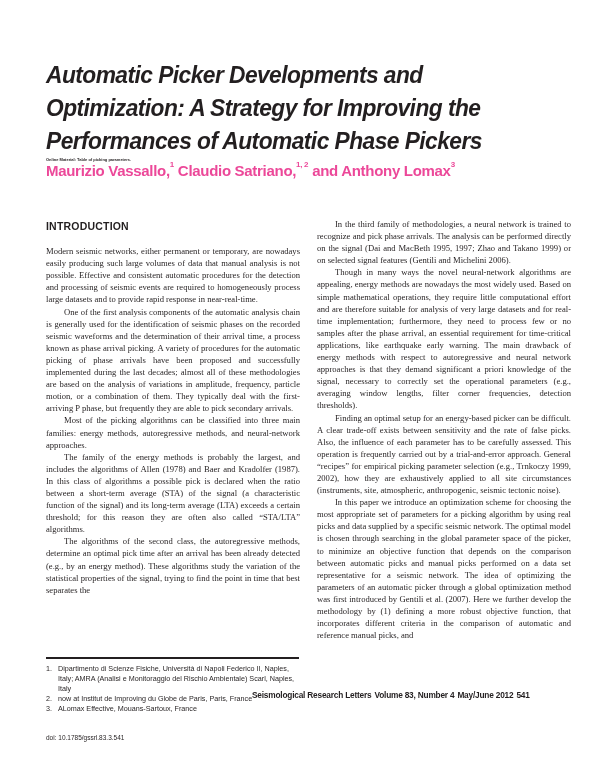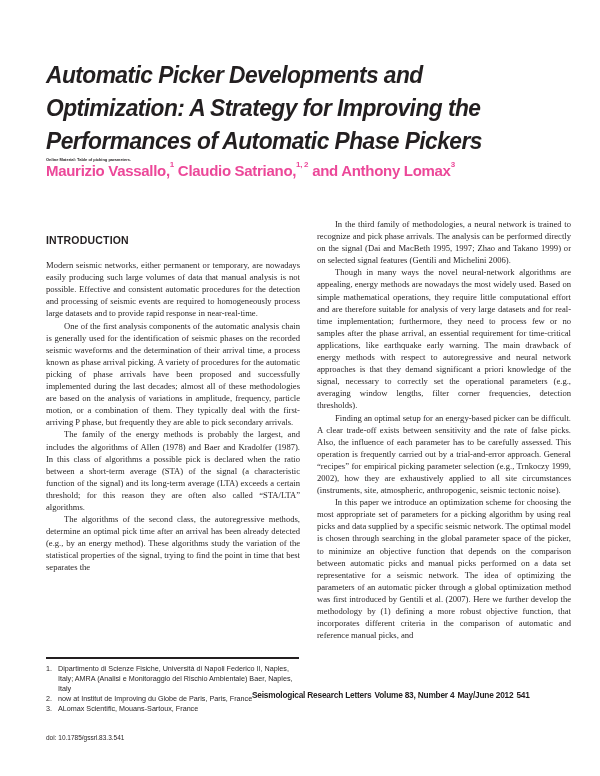--- a/index.html
+++ b/index.html
@@ -14,21 +14,21 @@
     position: absolute; left: 46px; top: 157px;
     font-family: "Liberation Sans", sans-serif; font-size: 4px; font-weight: bold; color: #231f20;
   }
   .authors {
     position: absolute; left: 46px; top: 162px;
     font-family: "Liberation Sans", sans-serif; font-weight: bold; font-size: 15px; color: #ec4899;
     letter-spacing: -0.3px;
   }
   .authors sup { font-size: 8px; vertical-align: top; position: relative; top: -2px; }
   .col {
-    position: absolute; top: 232px; width: 254px;
+    position: absolute; top: 218px; width: 254px;
     font-family: "Liberation Serif", serif; font-size: 8.6px; line-height: 12.1px;
     text-align: justify; color: #231f20;
   }
   .col.left { left: 46px; }
   .col.right { left: 317px; top: 218px; }
   .section-heading {
     font-family: "Liberation Sans", sans-serif; font-weight: bold; font-size: 10.5px;
     letter-spacing: 0.2px; margin: 2px 0 13px 0; display: block;
   }
   .para { margin: 0; text-indent: 18px; }
@@ -68,45 +68,46 @@
 <div class="authors">
   <span>Maurizio Vassallo,</span><sup>1</sup>
   <span>Claudio Satriano,</span><sup>1, 2</sup>
   <span>and Anthony Lomax</span><sup>3</sup>
 </div>
 
 <div class="col left">
   <span class="section-heading">INTRODUCTION</span>
   <p class="para first">Modern seismic networks, either permanent or temporary, are nowadays easily producing such large volumes of data that manual analysis is not possible. Effective and consistent automatic procedures for the detection and processing of seismic events are required to homogeneously process large datasets and to provide rapid response in near-real-time.</p>
   <p class="para">One of the first analysis components of the automatic analysis chain is generally used for the identification of seismic phases on the recorded seismic waveforms and the determination of their arrival time, a process known as phase arrival picking. A variety of procedures for the automatic picking of phase arrivals have been proposed and successfully implemented during the last decades; almost all of these methodologies are based on the analysis of variations in amplitude, frequency, particle motion, or a combination of them. They typically deal with the first-arriving P phase, but frequently they are able to pick secondary arrivals.</p>
+  <p class="para">Most of the picking algorithms can be classified into three main families: energy methods, autoregressive methods, and neural-network approaches.</p>
   <p class="para">The family of the energy methods is probably the largest, and includes the algorithms of Allen (1978) and Baer and Kradolfer (1987). In this class of algorithms a possible pick is declared when the ratio between a short-term average (STA) of the signal (a characteristic function of the signal) and its long-term average (LTA) exceeds a certain threshold; for this reason they are often also called “STA/LTA” algorithms.</p>
   <p class="para">The algorithms of the second class, the autoregressive methods, determine an optimal pick time after an arrival has been already detected (e.g., by an energy method). These algorithms study the variation of the statistical properties of the signal, trying to find the point in time that best separates the</p>
 </div>
 
 <div class="col right">
   <p class="para">In the third family of methodologies, a neural network is trained to recognize and pick phase arrivals. The analysis can be performed directly on the signal (Dai and MacBeth 1995, 1997; Zhao and Takano 1999) or on selected signal features (Gentili and Michelini 2006).</p>
   <p class="para">Though in many ways the novel neural-network algorithms are appealing, energy methods are nowadays the most widely used. Based on simple mathematical operations, they require little computational effort and are therefore suitable for analysis of very large datasets and for real-time implementation; furthermore, they need to process few or no samples after the phase arrival, an essential requirement for time-critical applications, like earthquake early warning. The main drawback of energy methods with respect to autoregressive and neural network approaches is that they demand significant a priori knowledge of the signal, necessary to correctly set the operational parameters (e.g., averaging window lengths, filter corner frequencies, detection thresholds).</p>
   <p class="para">Finding an optimal setup for an energy-based picker can be difficult. A clear trade-off exists between sensitivity and the rate of false picks. Also, the influence of each parameter has to be carefully assessed. This operation is frequently carried out by a trial-and-error approach. General “recipes” for empirical picking parameter selection (e.g., Trnkoczy 1999, 2002), how they are exhaustively applied to all site circumstances (instruments, site, atmospheric, anthropogenic, seismic tectonic noise).</p>
   <p class="para">In this paper we introduce an optimization scheme for choosing the most appropriate set of parameters for a picking algorithm by using real picks and data supplied by a specific seismic network. The optimal model is chosen through searching in the global parameter space of the picker, to minimize an objective function that depends on the comparison between automatic picks and manual picks performed on a data set representative for a seismic network. The idea of optimizing the parameters of an automatic picker through a global optimization method was first introduced by Gentili et al. (2007). Here we further develop the methodology by (1) defining a more robust objective function, that incorporates different criteria in the comparison of automatic and reference manual picks, and</p>
 </div>
 
 <div class="footnote-rule"></div>
 
 <div class="footnotes">
   <div class="footnote">
     <span class="num">1.</span>
-    <span class="txt">Dipartimento di Scienze Fisiche, Università di Napoli Federico II, Naples, Italy; AMRA (Analisi e Monitoraggio del Rischio Ambientale) Baer, Naples, Italy</span>
+    <span class="txt">Dipartimento di Scienze Fisiche, Università di Napoli Federico II, Naples, Italy; AMRA (Analisi e Monitoraggio del Rischio Ambientale) Scarl, Naples, Italy</span>
   </div>
   <div class="footnote">
     <span class="num">2.</span>
     <span class="txt">now at Institut de Improving du Globe de Paris, Paris, France</span>
   </div>
   <div class="footnote">
     <span class="num">3.</span>
-    <span class="txt">ALomax Scientific, Mouans-Sartoux, France</span>
+    <span class="txt">ALomax Effective, Mouans-Sartoux, France</span>
   </div>
 </div>
 
 <div class="footer-left">doi: 10.1785/gssrl.83.3.541</div>
 
 <div class="footer-right">
   <span class="journal">Seismological Research Letters</span>
   <span>Volume 83, Number 4</span>
   <span>May/June 2012</span>
   <span>541</span>

